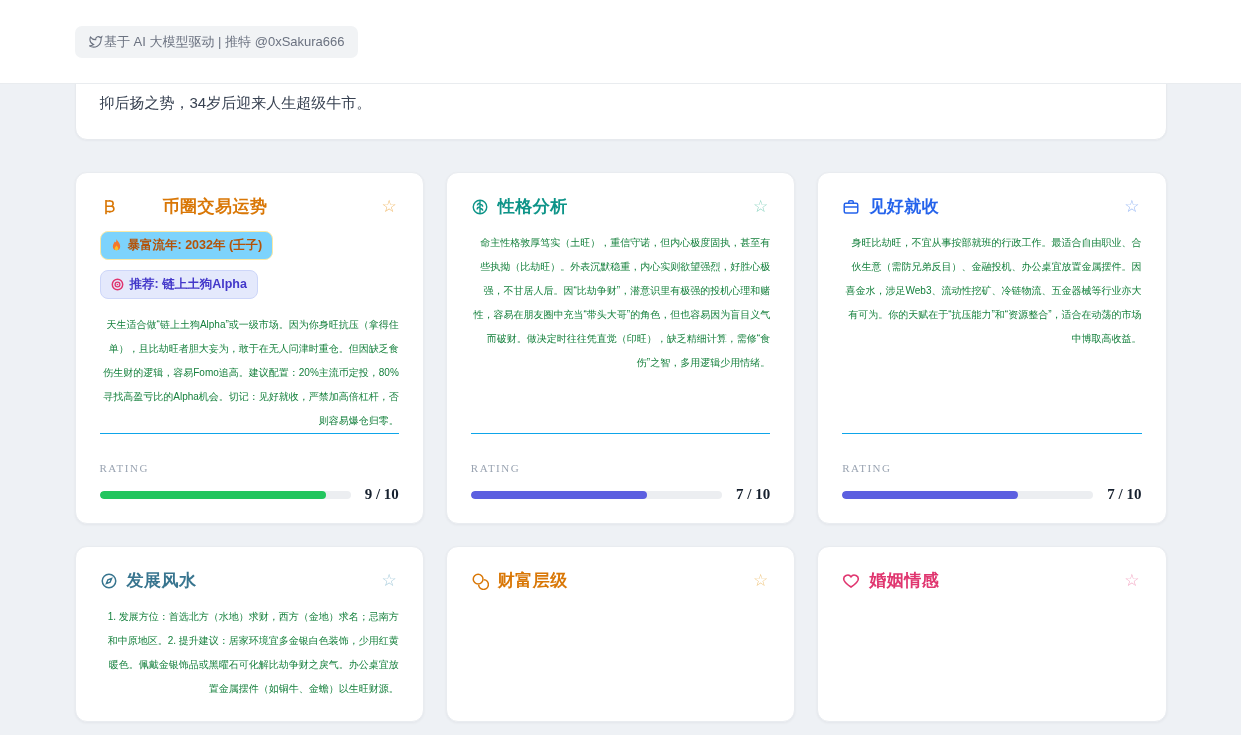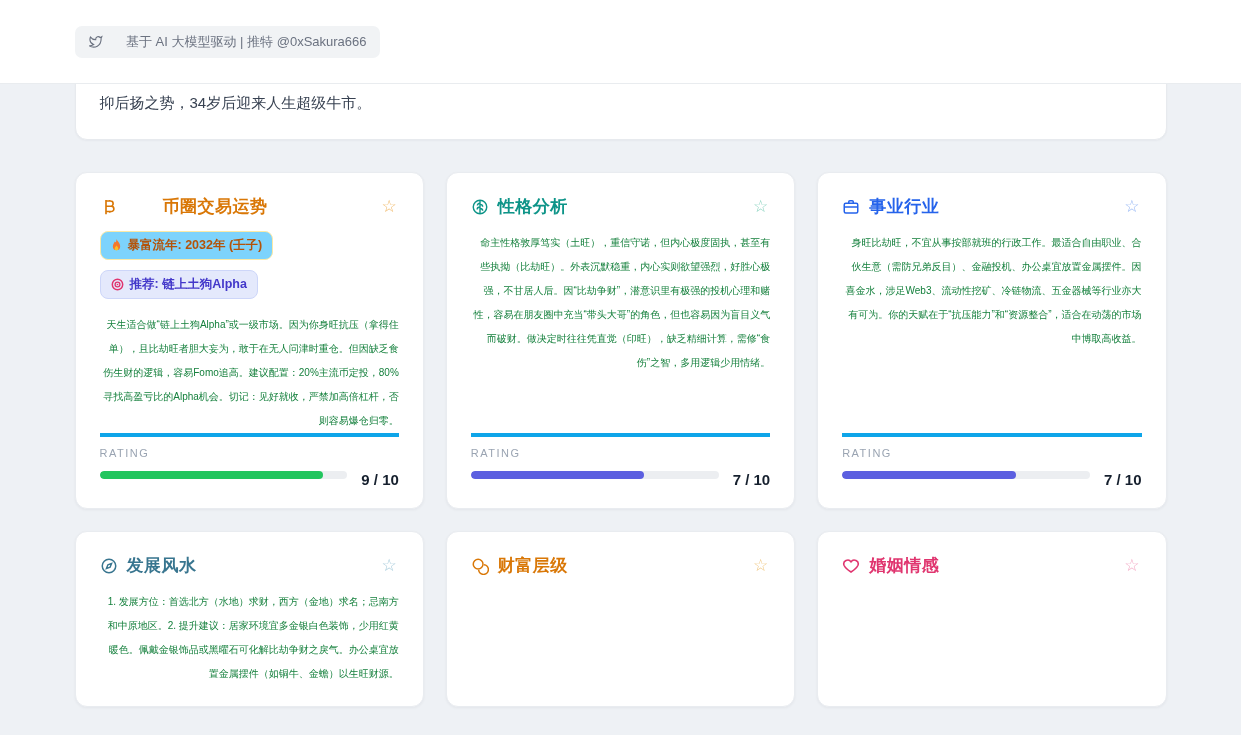--- a/index.html
+++ b/index.html
@@ -10,21 +10,21 @@
   .header { position:relative; z-index:5; background:#fff; height:84px;
     border-bottom:1px solid #e9ecef; display:flex; align-items:center;
     justify-content:space-between; padding:0 78px 0 75px; }
   .logo-wrap { display:flex; align-items:center; gap:14px; cursor:pointer; }
   .logo-box { width:40px; height:40px; background:#101113; border-radius:10px;
     display:flex; align-items:center; justify-content:center; }
   .logo-title { font-size:21px; font-weight:bold; color:#14181f; letter-spacing:.5px;
     font-family:"Liberation Serif","DejaVu Serif",serif; }
   .logo-sub { font-size:11px; color:#8a94a3; letter-spacing:2.5px; margin-top:3px; }
   .header-badge { background:#f1f3f5; color:#6b7280; font-size:13px;
-    padding:7px 13px; border-radius:7px; display:flex; align-items:center; gap:23px; }
+    padding:7px 13px; border-radius:7px; display:flex; align-items:center; gap:1px; }
 
   
   .container { width:1092px; margin:0 auto; position:relative; z-index:1; }
 
   .summary-card { background:#fff; border:1px solid #e7eaee; border-radius:12px;
     box-shadow:0 1px 2px rgba(16,24,40,.04); margin-top:-46px;
     padding:22px 24px; }
   .summary-text { font-size:15px; color:#374151; line-height:28px; }
 
   .grid { display:grid; grid-template-columns:repeat(3,1fr); gap:22px; margin-top:32px; }
@@ -39,23 +39,23 @@
   .card-title { font-size:17px; font-weight:bold; letter-spacing:.5px;
     font-family:"Liberation Serif","DejaVu Serif",serif; }
   .title-icon { display:flex; align-items:center; }
   .star-btn { background:none; border:none; font-size:17px; line-height:1;
     cursor:pointer; padding:2px; }
   .tag-row { display:flex; gap:10px; margin-bottom:14px; flex-wrap:wrap; }
   .tag { display:inline-flex; align-items:center; gap:6px; font-size:12.5px;
     font-weight:bold; padding:5px 10px; border-radius:8px; border:1px solid transparent; }
   .card-body { font-size:10px; color:#15803d; line-height:24px;text-align:right; }
 
-  .rating-sec { margin-top:auto; padding-top:10px; border-top:4px solid #0ea5e9; }
+  .rating-sec { margin-top:auto; padding-top:28px; border-top:1px solid #0ea5e9;font-family:Liberation Serif, serif; }
   .rating-label { font-size:11px; color:#9aa4b2; letter-spacing:1.5px; margin-bottom:12px; }
-  .rating-row { display:flex; gap:14px; }
+  .rating-row { display:flex; align-items:center; gap:14px; }
   .bar-track { flex:1; height:8px; background:#eceef1; border-radius:99px; overflow:hidden; }
   .bar-fill { height:100%; border-radius:99px; }
   .rating-score { font-size:15px; font-weight:bold; color:#16202e; white-space:nowrap; }
 
   svg { display:block; }
 </style>
 </head>
 <body>
 
 <div class="header">
@@ -149,21 +149,21 @@
 
     <div class="card">
       <div class="card-head">
         <div class="card-head-left">
           <span class="title-icon" style="color: rgb(37, 99, 235);">
             <svg width="18" height="18" viewBox="0 0 24 24" fill="none" stroke="currentColor" stroke-width="2">
               <rect x="3" y="7" width="18" height="13" rx="2"></rect>
               <path d="M9 7V5a1.5 1.5 0 0 1 1.5-1.5h3A1.5 1.5 0 0 1 15 5v2M3 12h18"></path>
             </svg>
           </span>
-          <span class="card-title" style="color: rgb(37, 99, 235);">事业行业</span>
+          <span class="card-title" style="color: rgb(37, 99, 235);">见好就收</span>
         </div>
         <button class="star-btn" style="color: rgb(150, 183, 244);">☆</button>
       </div>
       <div class="card-body">身旺比劫旺，不宜从事按部就班的行政工作。最适合自由职业、合伙生意（需防兄弟反目）、金融投机、办公桌宜放置金属摆件。因喜金水，涉足Web3、流动性挖矿、冷链物流、五金器械等行业亦大有可为。你的天赋在于“抗压能力”和“资源整合”，适合在动荡的市场中博取高收益。</div>
       <div class="rating-sec">
         <div class="rating-label">RATING</div>
         <div class="rating-row">
           <div class="bar-track">
               <div class="bar-fill" style="width: 70%; background: rgb(92, 95, 224);"></div>
             </div>

